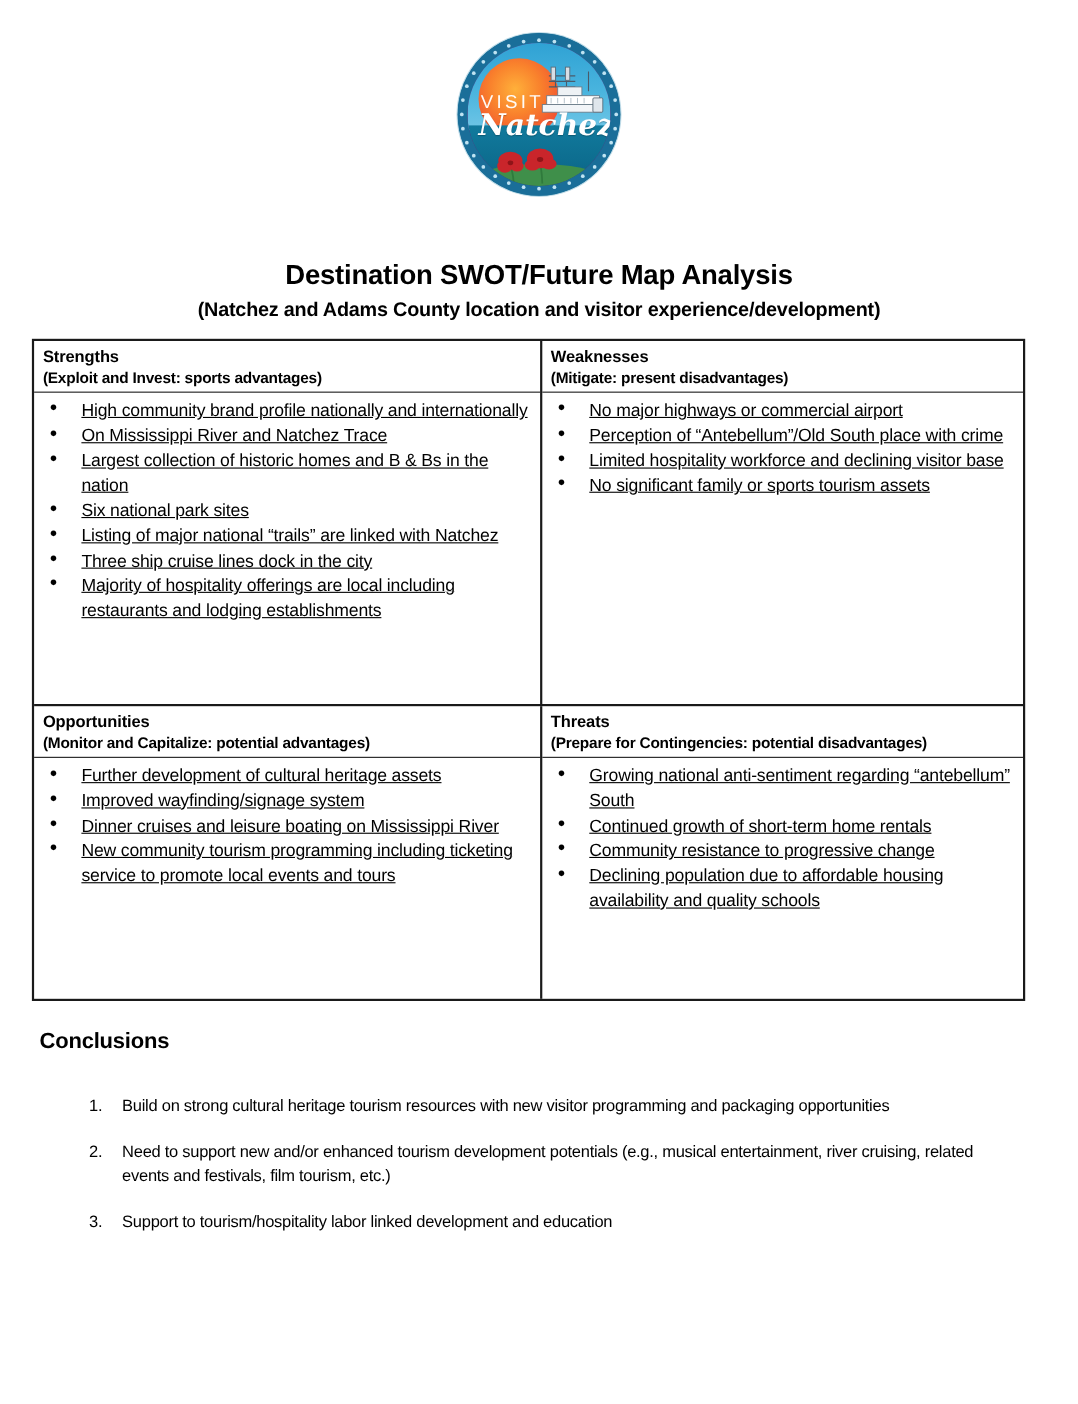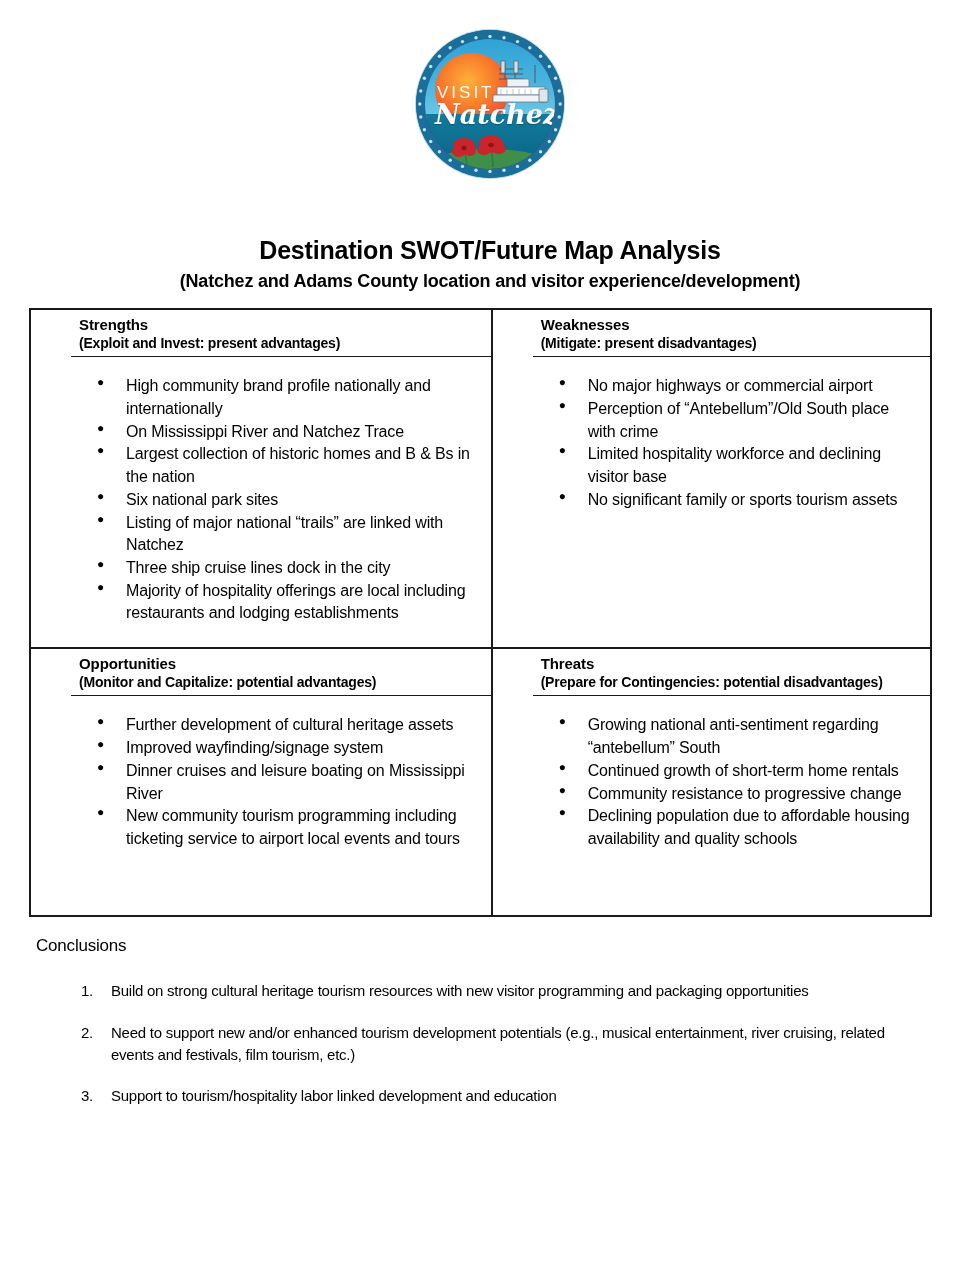--- a/index.html
+++ b/index.html
@@ -143,21 +143,20 @@
     display: flex;
     align-items: stretch;
   }
   .swot-row.row-2 {
     border-top: 2px solid #1a1a1a;
   }
   .swot-cell {
     box-sizing: border-box;
     display: flex;
     flex-direction: column;
-    padding-left: 40px;
   }
   .swot-cell.left  { width: 494px; border-right: 2px solid #1a1a1a; }
   .swot-cell.right { width: 468px; }
 
   .cell-head {
     padding: 6px 8px 4px 8px;
     border-bottom: 1.5px solid #1a1a1a;
   }
   .cell-head .h-title {
     font-size: 15px;
@@ -169,23 +168,24 @@
     font-size: 14px;
     font-weight: bold;
     line-height: 1.25;
     letter-spacing: -0.2px;
   }
   .cell-body {
     padding: 6px 6px 10px 6px;
     flex: 1;
   }
   ul.bullets {
-    margin: 12px;
+    margin: 0;
     padding: 0;
     list-style: none;
+    text-decoration: underline;
   }
   ul.bullets li {
     position: relative;
     padding-left: 37px;
     font-size: 16px;
     line-height: 1.42;
     margin: 0 0 0 0;
     letter-spacing: -0.15px;
   }
   ul.bullets li::before {
@@ -201,24 +201,24 @@
   .row-2 .swot-cell { min-height: 266px; }
 
   
   .conclusions {
     position: absolute;
     left: 36px;
     top: 936px;
     width: 910px;
   }
   .conc-title {
-    font-size: 17px;
-    font-weight: normal;
+    font-size: 20px;
+    font-weight: bold;
     letter-spacing: -0.2px;
-    margin-bottom: 24px;
+    margin-bottom: 36px;
   }
   ol.conc-list {
     margin: 16px;
     padding: 0;
     list-style: none;
     counter-reset: conc;
   }
   ol.conc-list li {
     counter-increment: conc;
     position: relative;
@@ -339,21 +339,21 @@
   <div class="doc-title">Destination SWOT/Future Map Analysis</div>
   <div class="doc-subtitle">(Natchez and Adams County location and visitor experience/development)</div>
 </div>
 
 <div class="swot">
 
   <div class="swot-row row-1">
     <div class="swot-cell left">
       <div class="cell-head">
         <div class="h-title">Strengths</div>
-        <div class="h-sub">(Exploit and Invest: present advantages)</div>
+        <div class="h-sub">(Exploit and Invest: sports advantages)</div>
       </div>
       <div class="cell-body">
         <ul class="bullets">
           <li>High community brand profile nationally and internationally</li>
           <li>On Mississippi River and Natchez Trace</li>
           <li>Largest collection of historic homes and B &amp; Bs in the nation</li>
           <li>Six national park sites</li>
           <li>Listing of major national “trails” are linked with Natchez</li>
           <li>Three ship cruise lines dock in the city</li>
           <li>Majority of hospitality offerings are local including restaurants and lodging establishments</li>
@@ -381,21 +381,21 @@
     <div class="swot-cell left">
       <div class="cell-head">
         <div class="h-title">Opportunities</div>
         <div class="h-sub">(Monitor and Capitalize: potential advantages)</div>
       </div>
       <div class="cell-body">
         <ul class="bullets">
           <li>Further development of cultural heritage assets</li>
           <li>Improved wayfinding/signage system</li>
           <li>Dinner cruises and leisure boating on Mississippi River</li>
-          <li>New community tourism programming including ticketing service to airport local events and tours</li>
+          <li>New community tourism programming including ticketing service to promote local events and tours</li>
         </ul>
       </div>
     </div>
 
     <div class="swot-cell right">
       <div class="cell-head">
         <div class="h-title">Threats</div>
         <div class="h-sub">(Prepare for Contingencies: potential disadvantages)</div>
       </div>
       <div class="cell-body">

